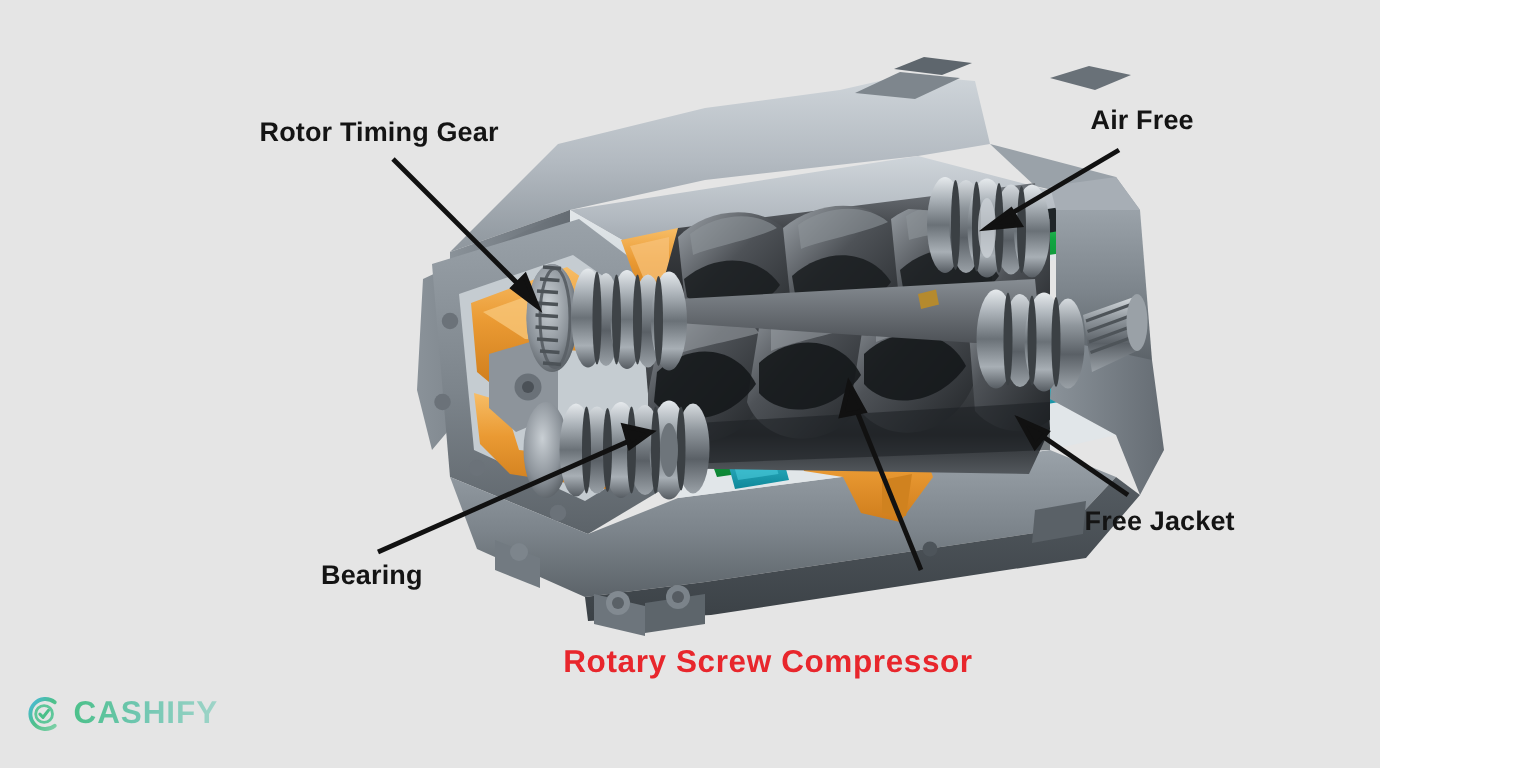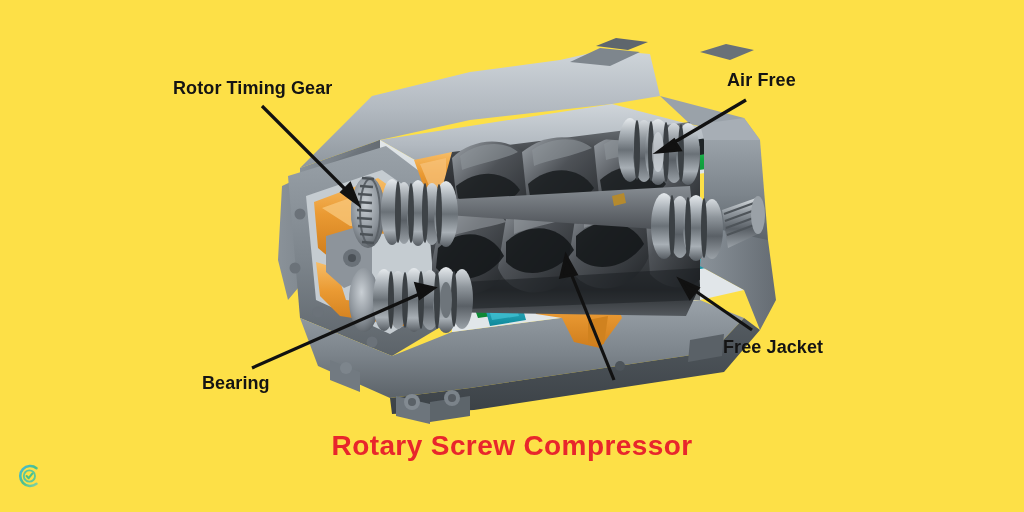--- a/index.html
+++ b/index.html
@@ -2,23 +2,23 @@
 <html><head>
 <meta charset="utf-8">
 <style>
   html, body {
     margin: 0;
     padding: 0;
     background: #ffffff;
   }
   #page {
     position: relative;
-    width: 1024px;
+    width: 920px;
     height: 512px;
-    background: #fde047;
+    background: #e5e5e5;
     overflow: hidden;
     font-family: "Liberation Sans", sans-serif;
   }
   #figure {
     position: absolute;
     left: 0;
     top: 0;
     width: 1024px;
     height: 512px;
   }
@@ -28,30 +28,30 @@
     font-size: 18px;
     font-weight: 700;
     color: #141414;
     white-space: nowrap;
     letter-spacing: 0.1px;
   }
   #lbl-rotor-timing-gear { left: 173px; top: 78px; }
   #lbl-air-seal          { left: 727px; top: 70px; }
   #lbl-water-jacket      { left: 723px; top: 337px; }
   #lbl-oil-free          { left: 583px; top: 386px; }
-  #lbl-bearing           { left: 202px; top: 373px; text-align: center; }
+  #lbl-bearing           { left: 214px; top: 373px; text-align: center; }
 
   #caption {
     position: absolute;
     left: 0;
     top: 430px;
     width: 1024px;
     text-align: center;
     font-family: "Liberation Sans", sans-serif;
-    font-size: 28px;
+    font-size: 21px;
     font-weight: 700;
     color: #e8262c;
     letter-spacing: 0.4px;
   }
 
   #watermark {
     position: absolute;
     left: 14px;
     top: 461px;
     display: flex;
@@ -412,15 +412,16 @@
         <linearGradient id="gLogo" x1="0" y1="0" x2="1" y2="1">
           <stop offset="0" stop-color="#49b9e0"></stop>
           <stop offset="0.5" stop-color="#4cc08a"></stop>
           <stop offset="1" stop-color="#7fd0a8"></stop>
         </linearGradient>
       </defs>
       <path d="M22.5 7.2 A10 10 0 1 0 22.5 22.8" stroke="url(#gLogo)" stroke-width="2.6" fill="none" stroke-linecap="round"></path>
       <circle cx="15.4" cy="15" r="5.6" stroke="#5ec79a" stroke-width="1.9" fill="none"></circle>
       <path d="M12.6 15.1 L14.7 17.2 L18.3 12.6" stroke="#4cc08a" stroke-width="2.1" fill="none" stroke-linecap="round" stroke-linejoin="round"></path>
     </svg>
+    <span class="wm-text">CASHIFY</span>
   </div>
 
 </div>
 
 </body></html>

